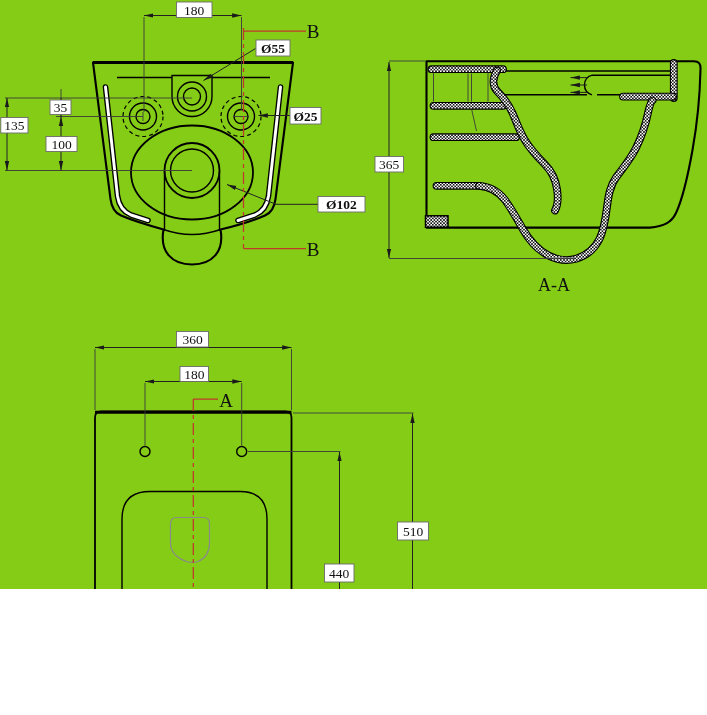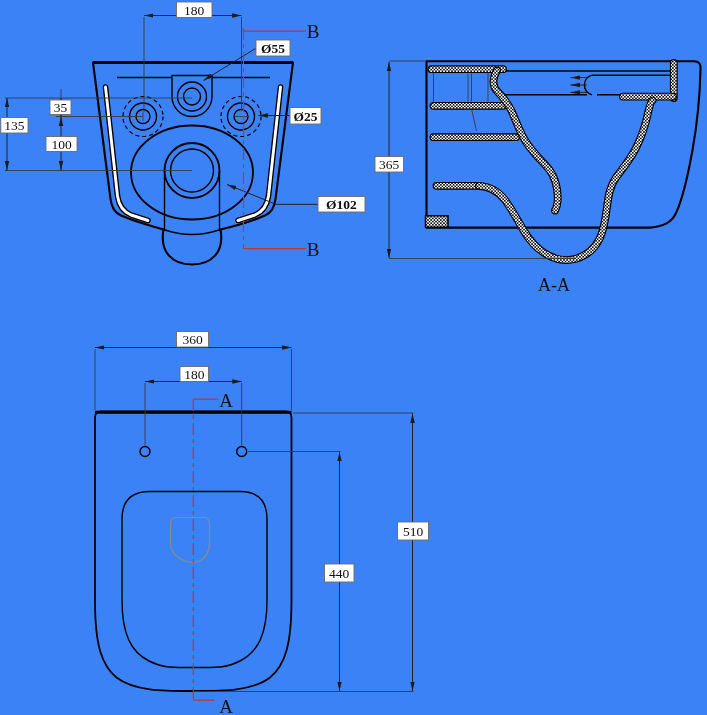--- a/index.html
+++ b/index.html
@@ -1,16 +1,16 @@
 <!DOCTYPE html>
 <html><head>
 <meta charset="utf-8">
 <style>
   html,body{margin:0;padding:0;background:#ffffff;}
-  .stage{position:relative;width:707px;height:715px;background:#3b82f6;overflow:hidden;}
+  .stage{position:relative;width:707px;height:589px;background:#84cc16;overflow:hidden;}
   svg{display:block;}
   
   .outline{stroke:#000;fill:none;stroke-width:2.1;stroke-linejoin:round;}
   .outlineThick{stroke:#000;fill:none;stroke-width:2.9;}
   .thin{stroke:#000;fill:none;stroke-width:1.4;}
   .hairline{stroke:#3a3a3a;fill:none;stroke-width:0.9;}
   .dimline{stroke:#222;fill:none;stroke-width:1;}
   .dashcirc{stroke:#000;fill:none;stroke-width:1.2;stroke-dasharray:4 3;}
   .slotEdge{stroke:#000;fill:none;stroke-width:5.6;stroke-linecap:round;stroke-linejoin:round;}
   .slotFill{stroke:#fff;fill:none;stroke-width:2.9;stroke-linecap:round;stroke-linejoin:round;}

